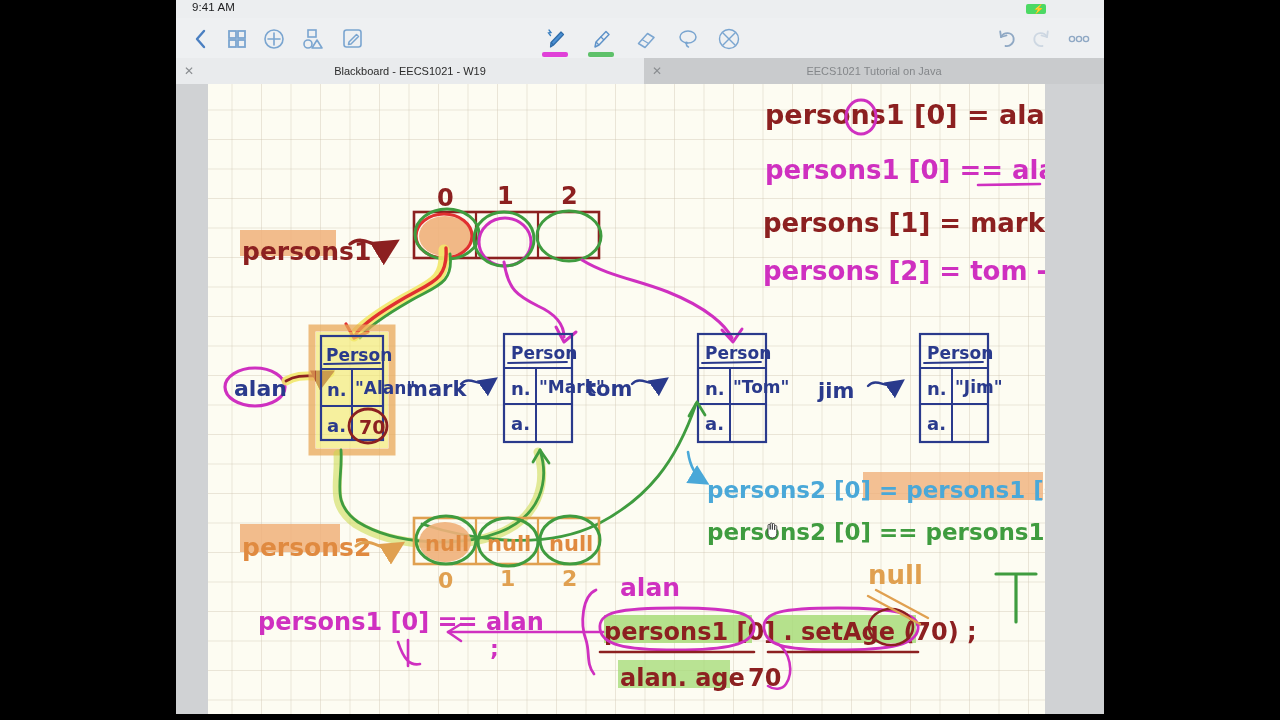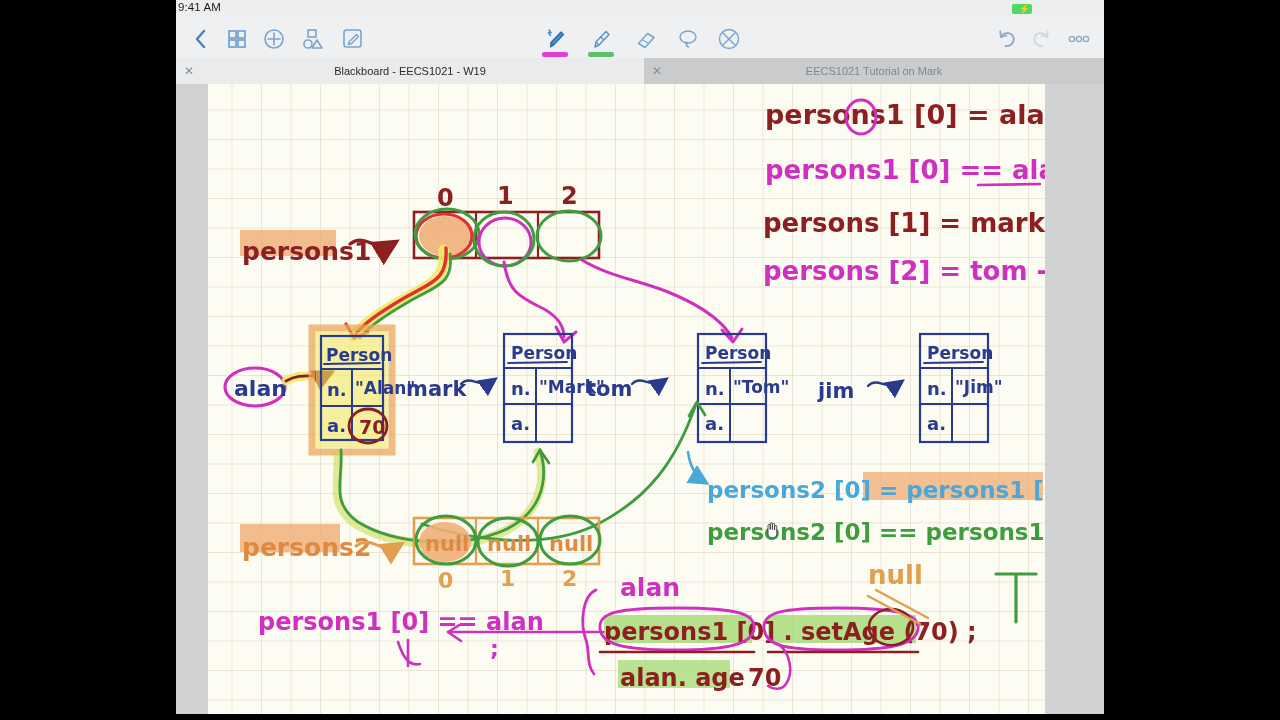--- a/index.html
+++ b/index.html
@@ -25,21 +25,21 @@
     left: 176px;
     top: 0px;
     width: 928px;
     height: 714px;
     background: #eceef0;
     overflow: hidden;
   }
   
   #statusbar {
     position: absolute;
-    left: 0; top: 0;
+    left: 14px; top: 0;
     width: 864px; height: 18px;
     background: #eceef0;
   }
   #status-time {
     position: absolute;
     left: 2px; top: 1px;
     font-size: 11.5px;
     color: #1c1c1e;
     letter-spacing: 0.1px;
     white-space: nowrap;
@@ -274,21 +274,21 @@
       </div>
     </div>
 
     <div id="tabbar">
       <div class="tab active" style="left:0px; width:468px;">
         <span class="tab-close">✕</span>
         <span>Blackboard - EECS1021 - W19</span>
       </div>
       <div class="tab inactive" style="left:468px; width:460px;">
         <span class="tab-close">✕</span>
-        <span>EECS1021 Tutorial on Mark</span>
+        <span>EECS1021 Tutorial on Java</span>
       </div>
     </div>
 
     <div id="page-left-margin"></div>
     <div id="page-right-margin"></div>
 
     <div id="canvas-wrap">
       <div id="grid"></div>
 
       <svg id="ink" width="837" height="630" viewBox="0 0 837 630">

